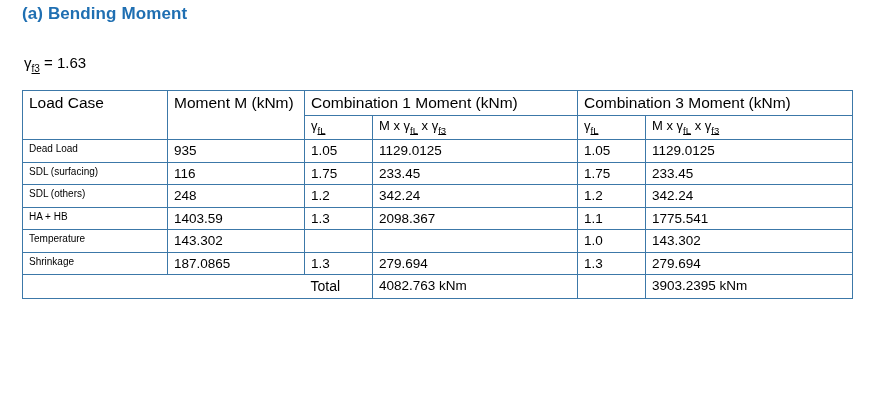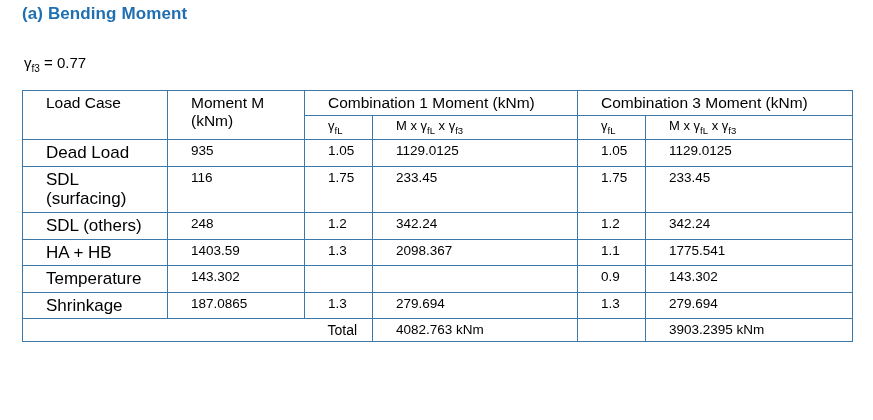--- a/index.html
+++ b/index.html
@@ -45,21 +45,21 @@
     position: absolute;
     left: 22px;
     top: 90px;
     width: 830px;
     border-collapse: collapse;
     table-layout: fixed;
     font-size: 14px;
   }
   table.bm td, table.bm th {
     border: 1px solid #3c78a8;
-    padding: 3px 23px;
+    padding: 3px 6px;
     vertical-align: top;
     font-weight: normal;
     text-align: left;
     background: #ffffff;
     line-height: 1.15;
   }
   .hdr-cell {
     font-size: 15.5px;
     font-weight: bold;
     background: #ffffff;
@@ -67,24 +67,25 @@
   .hdr-center {
     text-align: left;
   }
   .sub-hdr {
     text-align: center;
     font-size: 13px;
   }
   .sub {
     font-size: 9.5px;
     vertical-align: sub;
+    text-decoration: underline;
   }
   .rowlabel {
     font-weight: bold;
-    font-size: 17px;
+    font-size: 10px;
   }
   .shaded td {
     background: #ccdcee;
   }
   .num {
     font-size: 13.5px;
     margin-top: 26px;
   }
   .total-label {
     text-align: right;
@@ -98,21 +99,21 @@
 </style>
 </head>
 <body>
 
 <div class="page">
 
   <div class="title">(a) Bending Moment</div>
 
   <div class="gamma-line">
     <span>γ</span><span class="sub">f3</span>
-    <span>= 0.77</span>
+    <span>= 1.63</span>
   </div>
 
   <table class="bm">
     <colgroup>
       <col style="width:145px">
       <col style="width:137px">
       <col style="width:68px">
       <col style="width:205px">
       <col style="width:68px">
       <col style="width:207px">
@@ -162,21 +163,21 @@
         <td class="num">1.3</td>
         <td class="num">2098.367</td>
         <td class="num">1.1</td>
         <td class="num">1775.541</td>
       </tr>
       <tr>
         <td class="rowlabel">Temperature</td>
         <td class="num">143.302</td>
         <td class="num"></td>
         <td class="num"></td>
-        <td class="num">0.9</td>
+        <td class="num">1.0</td>
         <td class="num">143.302</td>
       </tr>
       <tr class="shaded">
         <td class="rowlabel">Shrinkage</td>
         <td class="num">187.0865</td>
         <td class="num">1.3</td>
         <td class="num">279.694</td>
         <td class="num">1.3</td>
         <td class="num">279.694</td>
       </tr>

